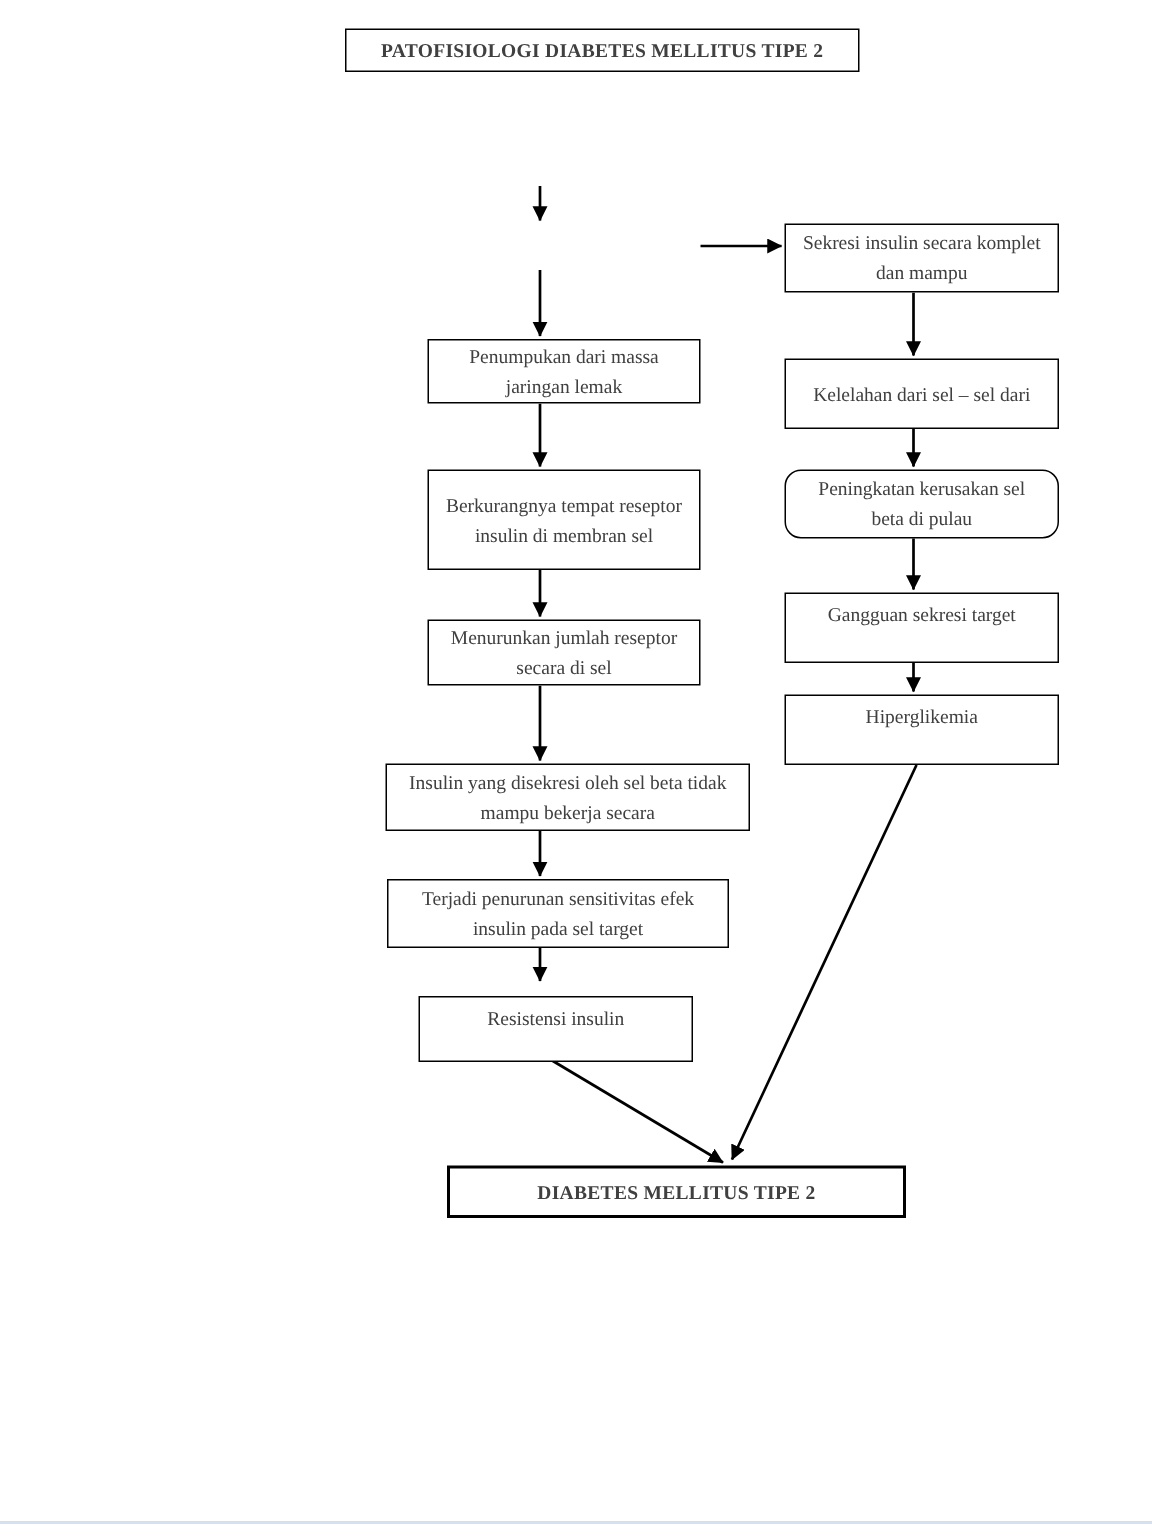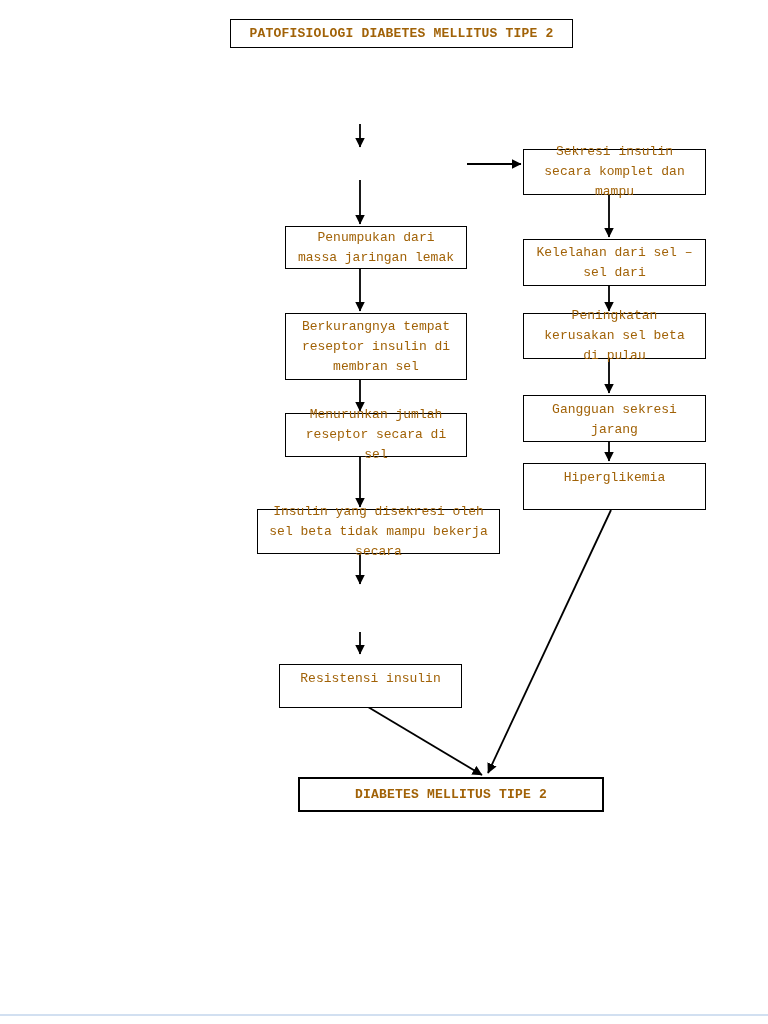--- a/index.html
+++ b/index.html
@@ -5,22 +5,22 @@
   html, body {
     margin: 0;
     padding: 0;
     background: #ffffff;
   }
   #canvas {
     position: relative;
     width: 768px;
     height: 1024px;
     background: #ffffff;
-    font-family: Liberation Mono, monospace;
-    color: #a16207;
+    font-family: Liberation Serif, serif;
+    color: #404040;
     overflow: hidden;
   }
   #arrows {
     position: absolute;
     left: 0;
     top: 0;
     width: 768px;
     height: 1024px;
     pointer-events: none;
   }
@@ -45,21 +45,21 @@
     font-weight: bold;
     letter-spacing: 0.2px;
   }
   #node-title        { left: 230px; top: 19px;  width: 343px; height: 29px; }
   #node-lifestyle    { left: 198px; top: 79px;  width: 355px; height: 45px; }
   #node-obesity      { left: 285px; top: 149px; width: 182px; height: 31px; }
   #node-secretion    { left: 523px; top: 149px; width: 183px; height: 46px; }
   #node-fat-mass     { left: 285px; top: 226px; width: 182px; height: 43px; }
   #node-fatigue      { left: 523px; top: 239px; width: 183px; height: 47px; }
   #node-receptor     { left: 285px; top: 313px; width: 182px; height: 67px; }
-  #node-damage       { left: 523px; top: 313px; width: 183px; height: 46px; padding: 0 18px; }
+  #node-damage       { left: 523px; top: 313px; width: 183px; height: 46px; padding: 0 18px; border-radius: 11px; }
   #node-disturbance  { left: 523px; top: 395px; width: 183px; height: 47px; }
   #node-reduce       { left: 285px; top: 413px; width: 182px; height: 44px; }
   #node-hyper        { left: 523px; top: 463px; width: 183px; height: 47px; }
   #node-unable       { left: 257px; top: 509px; width: 243px; height: 45px; }
   #node-sensitivity  { left: 258px; top: 586px; width: 228px; height: 46px; padding: 0 16px; }
   #node-resistance   { left: 279px; top: 664px; width: 183px; height: 44px; }
   #node-final        { left: 298px; top: 777px; width: 306px; height: 35px; border-width: 2px; }
   #page-edge-line {
     position: absolute;
     left: 0;
@@ -99,21 +99,22 @@
     </g>
   </svg>
 
   <div class="box bold" id="node-title">PATOFISIOLOGI DIABETES MELLITUS TIPE 2</div>
 
   <div class="box" id="node-secretion">Sekresi insulin secara komplet dan mampu</div>
   <div class="box" id="node-fat-mass">Penumpukan dari massa jaringan lemak</div>
   <div class="box" id="node-fatigue">Kelelahan dari sel – sel dari</div>
   <div class="box" id="node-receptor">Berkurangnya tempat reseptor insulin di membran sel</div>
   <div class="box" id="node-damage">Peningkatan kerusakan sel beta di pulau</div>
-  <div class="box top" id="node-disturbance">Gangguan sekresi jarang</div>
+  <div class="box top" id="node-disturbance">Gangguan sekresi target</div>
   <div class="box" id="node-reduce">Menurunkan jumlah reseptor secara di sel</div>
   <div class="box top" id="node-hyper">Hiperglikemia</div>
   <div class="box" id="node-unable">Insulin yang disekresi oleh sel beta tidak mampu bekerja secara</div>
+  <div class="box" id="node-sensitivity">Terjadi penurunan sensitivitas efek insulin pada sel target</div>
   <div class="box top" id="node-resistance">Resistensi insulin</div>
   <div class="box bold" id="node-final">DIABETES MELLITUS TIPE 2</div>
 
   <div id="page-edge-line"></div>
 </div>
 
 </body></html>

